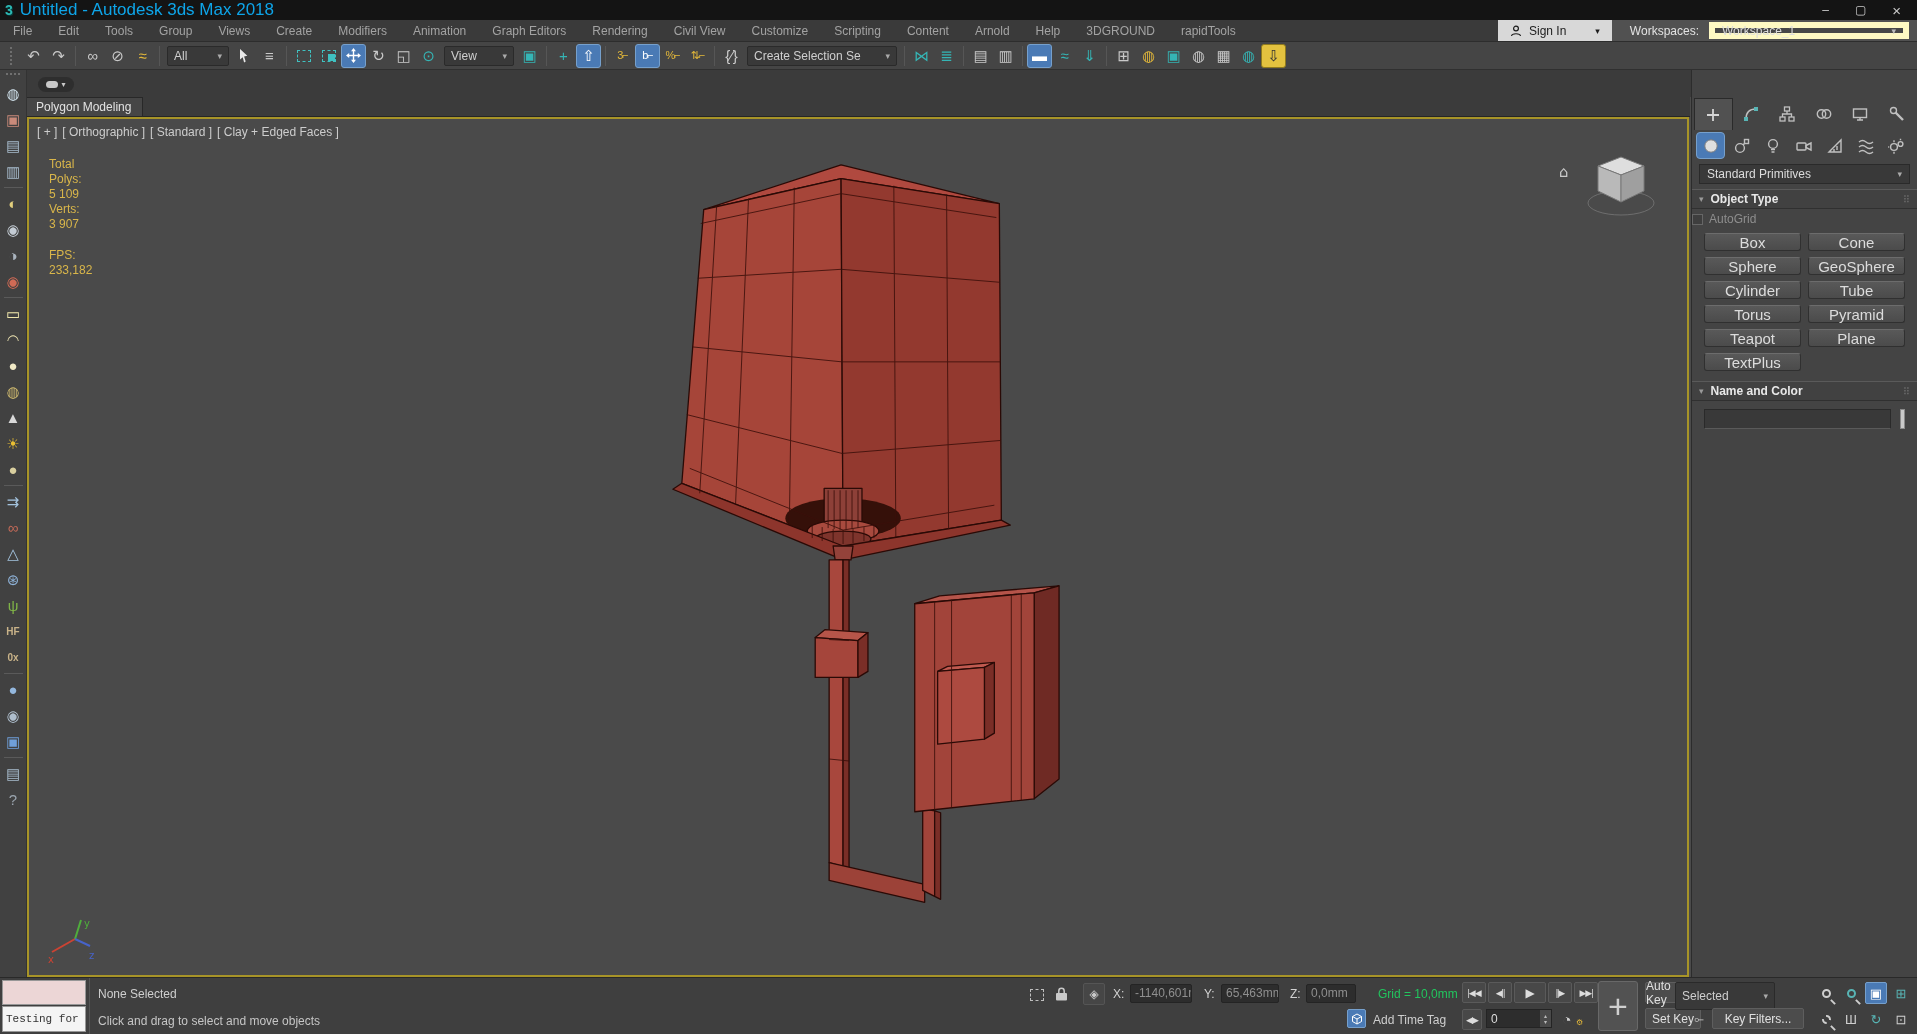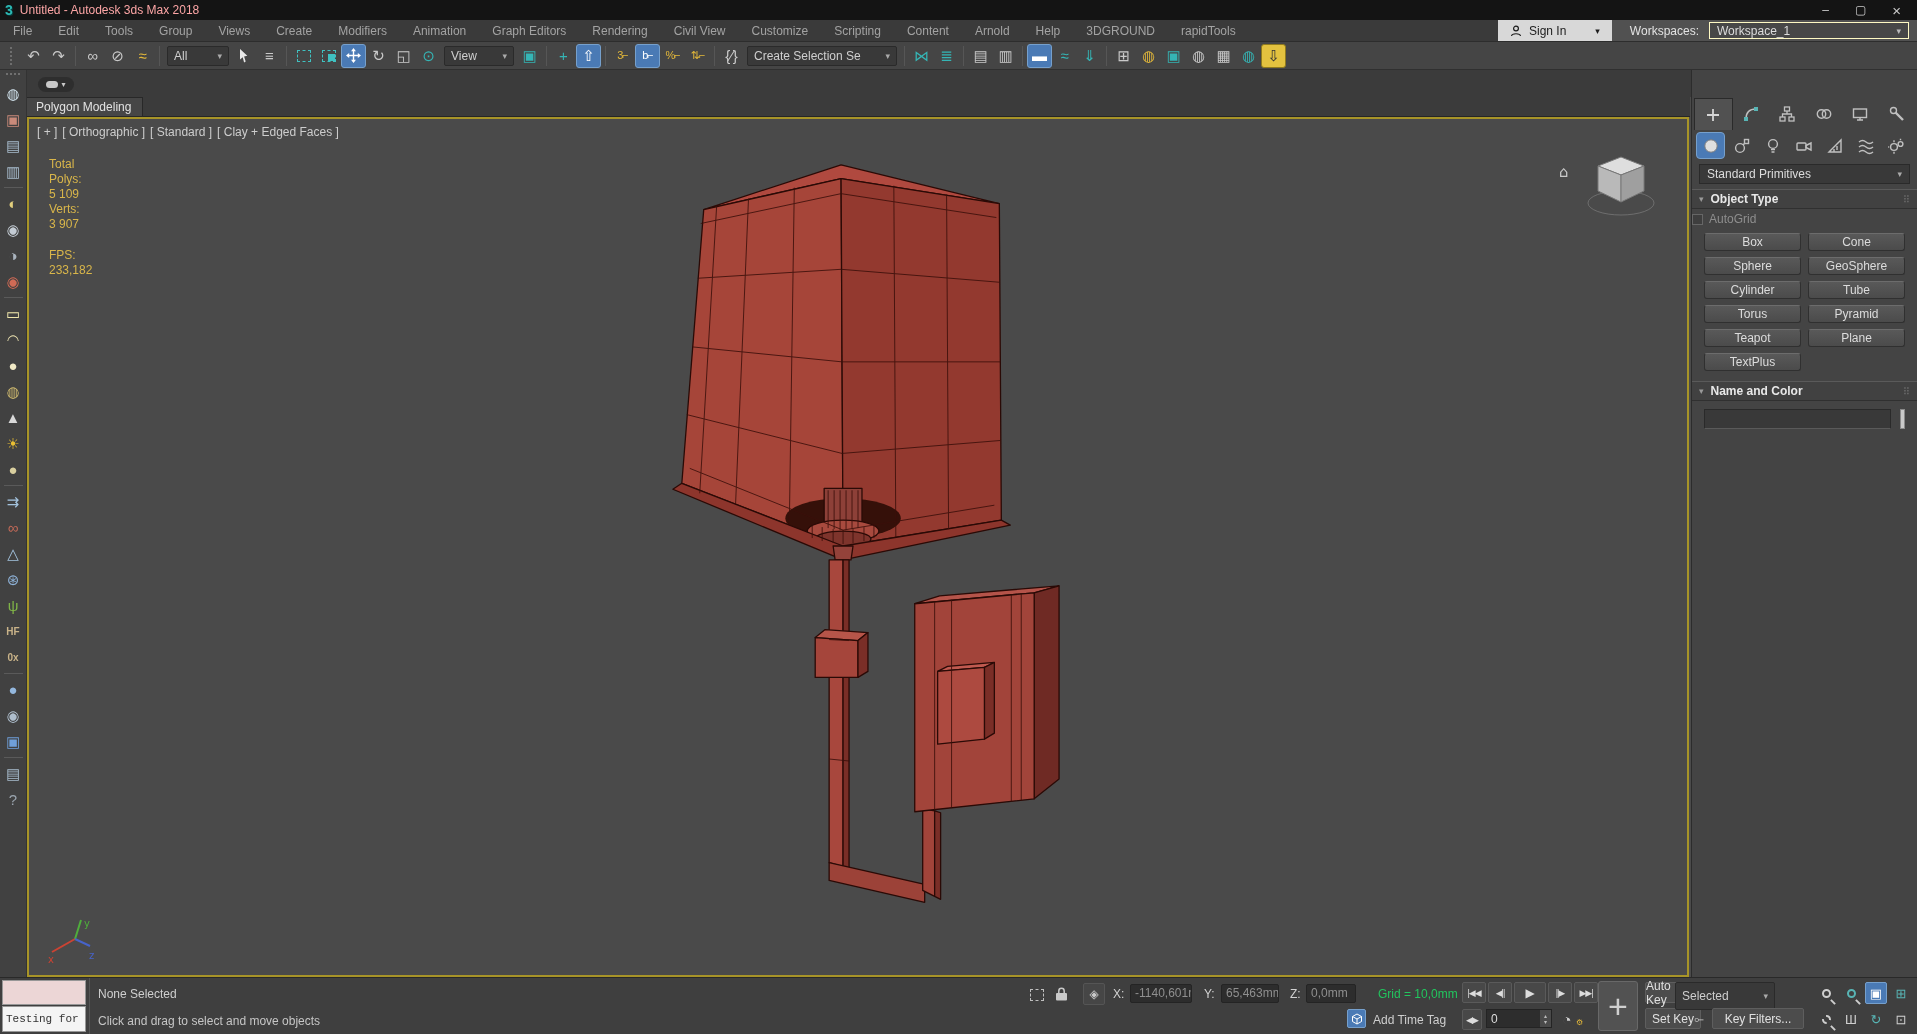--- a/index.html
+++ b/index.html
@@ -2,33 +2,33 @@
 <html><head>
 <meta charset="utf-8">
 <style>
   * { margin:0; padding:0; box-sizing:border-box; }
   html,body { width:1917px; height:1034px; overflow:hidden; }
   body { position:relative; background:#4b4b4b; font-family:"Liberation Sans",sans-serif; font-size:12px; color:#d6d6d6; }
 
   
   .titlebar { position:absolute; left:0; top:0; right:0; height:20px; background:#141414; display:flex; align-items:center; padding-left:5px; gap:7px; }
   .logo { color:#2cb9b4; font-weight:bold; font-size:14px; text-shadow:1px 1px 0 #073b3b; line-height:1; }
-  .wtitle { color:#fca5a5; font-size:12px; }
+  .wtitle { color:#0ea5e9; font-size:17px; }
   .winbtns { margin-left:auto; display:flex; align-items:center; gap:26px; padding-right:16px; color:#c9c9c9; }
   .winbtns span { cursor:default; font-size:12px; line-height:1; }
 
   
   .menubar { position:absolute; left:0; top:20px; right:0; height:22px; background:#3a3a3a; border-bottom:1px solid #2d2d2d; display:flex; align-items:stretch; }
   .menu-items { display:flex; list-style:none; align-items:center; }
   .menu-items li { padding:0 13px; color:#a3a3a3; }
   .menu-right { margin-left:auto; display:flex; align-items:stretch; background:#515151; }
   .signin { background:#d8d8d8; color:#1c1c1c; display:flex; align-items:center; gap:7px; padding:0 12px; }
   .signin .dd-arrow { color:#1c1c1c; font-size:9px; margin-left:22px; }
   .ws-label { display:flex; align-items:center; padding:0 10px 0 18px; color:#e2e2e2; }
-  .ws-dd { width:200px; margin:2px 8px 2px 0; background:#474747; border:1px solid #fef9c3; display:flex; align-items:center; justify-content:space-between; padding:0 7px; color:#dcdcdc; }
+  .ws-dd { width:200px; margin:2px 8px 2px 0; background:#474747; border:6px solid #fef9c3; display:flex; align-items:center; justify-content:space-between; padding:0 7px; color:#dcdcdc; }
   .ws-dd .dd-arrow { font-size:9px; color:#bbb; }
 
   
   .toolbar { position:absolute; left:0; top:42px; right:0; height:28px; background:#454545; border-bottom:1px solid #303030; display:flex; align-items:center; padding-left:8px; }
   .grip { width:5px; height:18px; border-left:2px dotted #6e6e6e; margin:0 6px 0 2px; flex:none; }
   .tbtn { min-width:25px; height:24px; display:flex; align-items:center; justify-content:center; color:#c9c9c9; font-size:15px; border-radius:3px; flex:none; line-height:1; }
   .tbtn.sm { font-size:11px; letter-spacing:-1px; }
   .tbtn.active { background:#4a7ab5; border:1px solid #76a0cc; color:#fff; }
   .tbtn.yellowbtn { background:#e3c23f; border:1px solid #8f7a1d; color:#333; }
   .teal { color:#35b5b5; } .yellow { color:#e3b83a; }
@@ -78,21 +78,21 @@
   .psubi.active { background:#4a7ab5; border:1px solid #76a0cc; }
   .pdd { height:20px; margin:3px 7px 5px; background:#393939; border:1px solid #2a2a2a; display:flex; align-items:center; justify-content:space-between; padding:0 7px; color:#dcdcdc; }
   .pdd .dd-arrow { font-size:9px; color:#aaa; }
   .rollout { height:20px; background:#414141; border-top:1px solid #5a5a5a; border-bottom:1px solid #303030; display:flex; align-items:center; padding:0 7px; gap:7px; }
   .rollout .rarrow { color:#9a9a9a; font-size:9px; }
   .rollout b { color:#e8e8e8; }
   .rollout .rgrip { margin-left:auto; color:#6b6b6b; font-size:10px; }
   .agrow { height:20px; display:flex; align-items:center; justify-content:flex-start; gap:6px; color:#8e8e8e; }
   .cbox { width:11px; height:11px; background:#3e3e3e; border:1px solid #666; }
   .pgrid { display:grid; grid-template-columns:1fr 1fr; gap:6px 7px; padding:4px 12px 10px; }
-  .pbtn { height:18px; background:linear-gradient(#595959,#4b4b4b); border:1px solid #303030; border-top-color:#6c6c6c; border-radius:3px; color:#dcdcdc; font-size:12px; display:flex; align-items:center; justify-content:center; }
+  .pbtn { height:18px; background:linear-gradient(#595959,#4b4b4b); border:1px solid #303030; border-top-color:#6c6c6c; border-radius:3px; color:#dcdcdc; font-size:15px; display:flex; align-items:center; justify-content:center; }
   .namerow { display:flex; align-items:center; padding:8px 12px; gap:9px; }
   .nameinput { flex:1; height:20px; background:#393939; border:1px solid #2a2a2a; border-bottom-color:#5a5a5a; color:#ddd; padding:0 4px; font-family:"Liberation Sans",sans-serif; }
   .swatch { width:20px; height:20px; background:#c9c9c9; border:1px solid #8a8a8a; }
 
   
   .statusbar { position:absolute; left:0; right:0; bottom:0; height:57px; background:#3f3f3f; border-top:1px solid #292929; }
   .sb { position:absolute; }
   .listener-pink { left:2px; top:2px; width:84px; height:25px; background:#ecd6d6; border:1px solid #979797; }
   .listener-white { left:2px; top:28px; width:84px; height:26px; background:#f4f4f4; border:1px solid #979797; color:#333; font-family:"Liberation Mono",monospace; font-size:11px; line-height:24px; padding:0 3px; white-space:nowrap; overflow:hidden; }
   .sbdivider { left:89px; top:0; bottom:0; width:1px; background:#2e2e2e; border-right:1px solid #555; }

